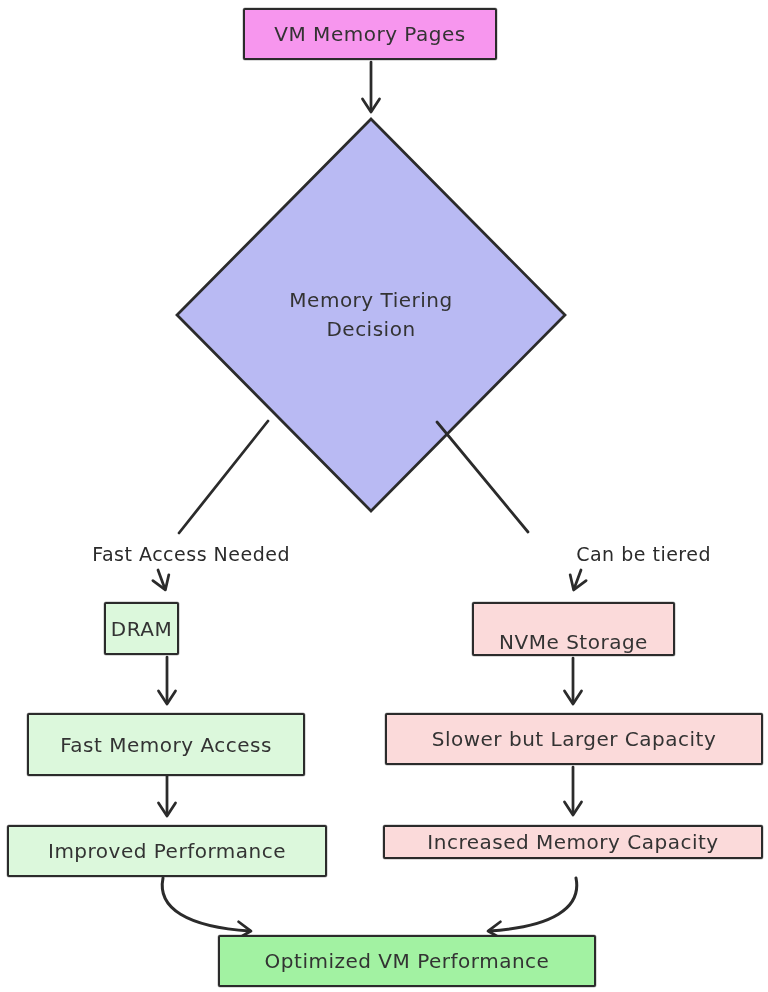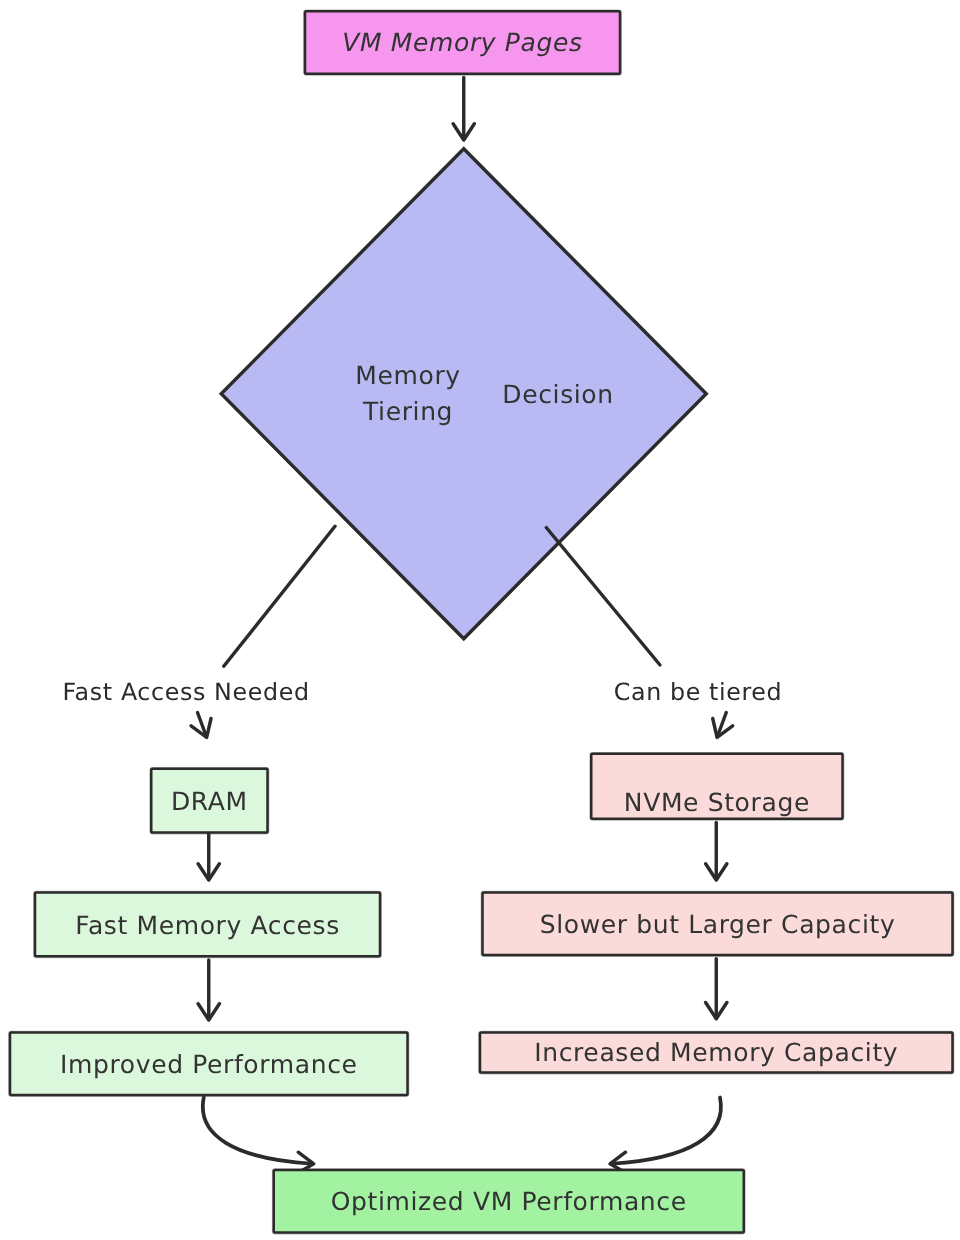--- a/index.html
+++ b/index.html
@@ -30,35 +30,35 @@
     justify-content: center;
     color: #333333;
     font-size: 20px;
     letter-spacing: 0.5px;
     white-space: nowrap;
     box-shadow: 0 0 0 0.5px rgba(43,43,43,0.35);
   }
   .diamond-label {
     position: absolute;
     display: flex;
-    flex-direction: row;
+    flex-direction: column;
     align-items: center;
     justify-content: center;
     color: #333333;
     font-size: 20px;
     letter-spacing: 0.5px;
     text-align: center;
     line-height: 1.45;
   }
   .edge-label {
     position: absolute;
     color: #2b2b2b;
     font-size: 19px;
     letter-spacing: 0.5px;
-    text-align: left;
+    text-align: right;
     white-space: nowrap;
   }
 </style>
 </head>
 <body>
 
 <div class="canvas">
 
   <svg class="wires" viewBox="0 0 768 992">
     <defs>
@@ -85,42 +85,42 @@
 
     <line x1="573" y1="658" x2="573" y2="703" stroke="#2b2b2b" stroke-width="2.75" stroke-linecap="round" marker-end="url(#vhead)"></line>
 
     <line x1="573" y1="767" x2="573" y2="814" stroke="#2b2b2b" stroke-width="2.75" stroke-linecap="round" marker-end="url(#vhead)"></line>
 
     <path d="M 163,878 C 157,908 187,927 250,931" fill="none" stroke="#2b2b2b" stroke-width="3" stroke-linecap="round" marker-end="url(#vhead)"></path>
 
     <path d="M 576,878 C 582,908 552,927 489,931" fill="none" stroke="#2b2b2b" stroke-width="3" stroke-linecap="round" marker-end="url(#vhead)"></path>
   </svg>
 
-  <div class="node" style="left: 243px; top: 8px; width: 254px; height: 52px; background-color: rgb(247, 150, 238); font-style: italic;">
+  <div class="node" style="left: 243px; top: 8px; width: 254px; height: 52px; background-color: rgb(247, 150, 238);">
     <span>VM Memory Pages</span>
   </div>
 
   <div class="diamond-label" style="left:251px; top:280px; width:240px; height:70px;">
     <span>Memory Tiering</span>
     <span>Decision</span>
   </div>
 
   <div class="edge-label" style="left:50px; top:543px; width:240px;">Fast Access Needed</div>
 
   <div class="edge-label" style="left:491px; top:543px; width:220px;">Can be tiered</div>
 
-  <div class="node" style="left: 120px; top: 602px; width: 95px; height: 53px; background-color: rgb(220, 248, 220); margin-top: 12px;">
+  <div class="node" style="left: 104px; top: 602px; width: 75px; height: 53px; background-color: rgb(220, 248, 220);">
     <span>DRAM</span>
   </div>
 
   <div class="node" style="left: 472px; top: 602px; width: 203px; height: 54px; background-color: rgb(251, 218, 218); align-items: flex-end;">
     <span>NVMe Storage</span>
   </div>
 
-  <div class="node" style="left: 27px; top: 713px; width: 278px; height: 53px; background-color: rgb(220, 248, 220);">
+  <div class="node" style="left: 27px; top: 713px; width: 278px; height: 63px; background-color: rgb(220, 248, 220);">
     <span>Fast Memory Access</span>
   </div>
 
   <div class="node" style="left: 385px; top: 713px; width: 378px; height: 52px; background-color: rgb(251, 218, 218);">
     <span>Slower but Larger Capacity</span>
   </div>
 
   <div class="node" style="left: 7px; top: 825px; width: 320px; height: 52px; background-color: rgb(220, 248, 220);">
     <span>Improved Performance</span>
   </div>

